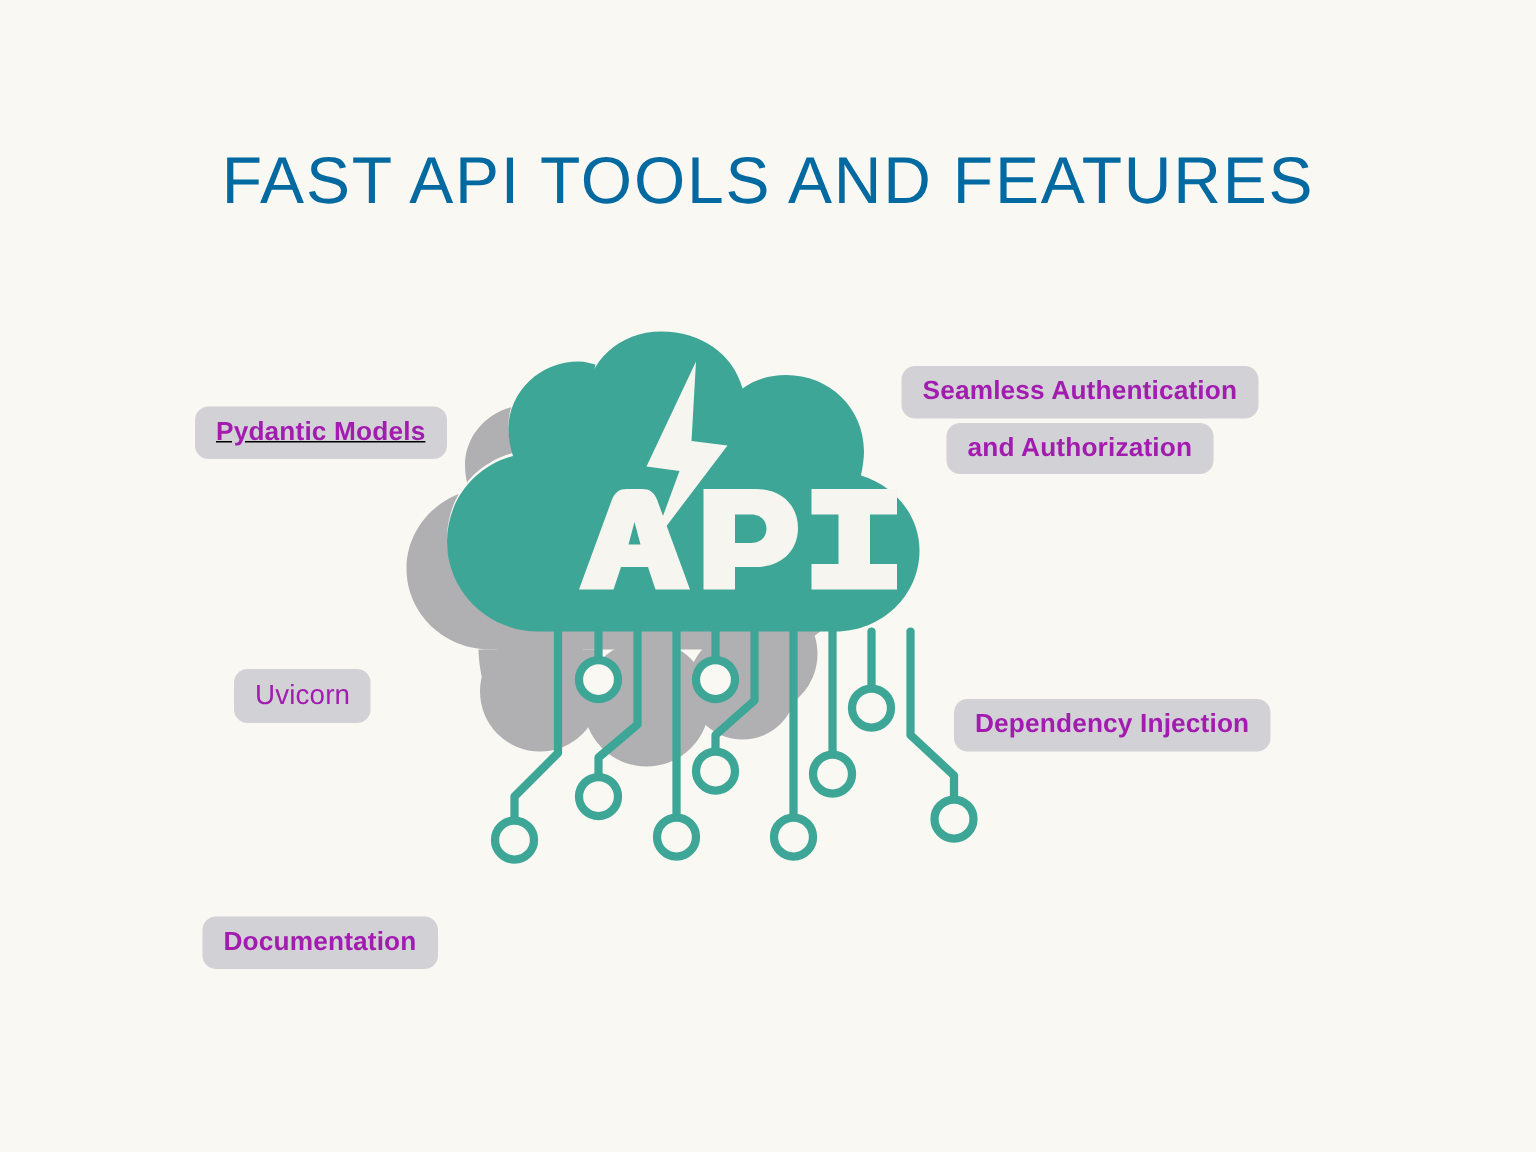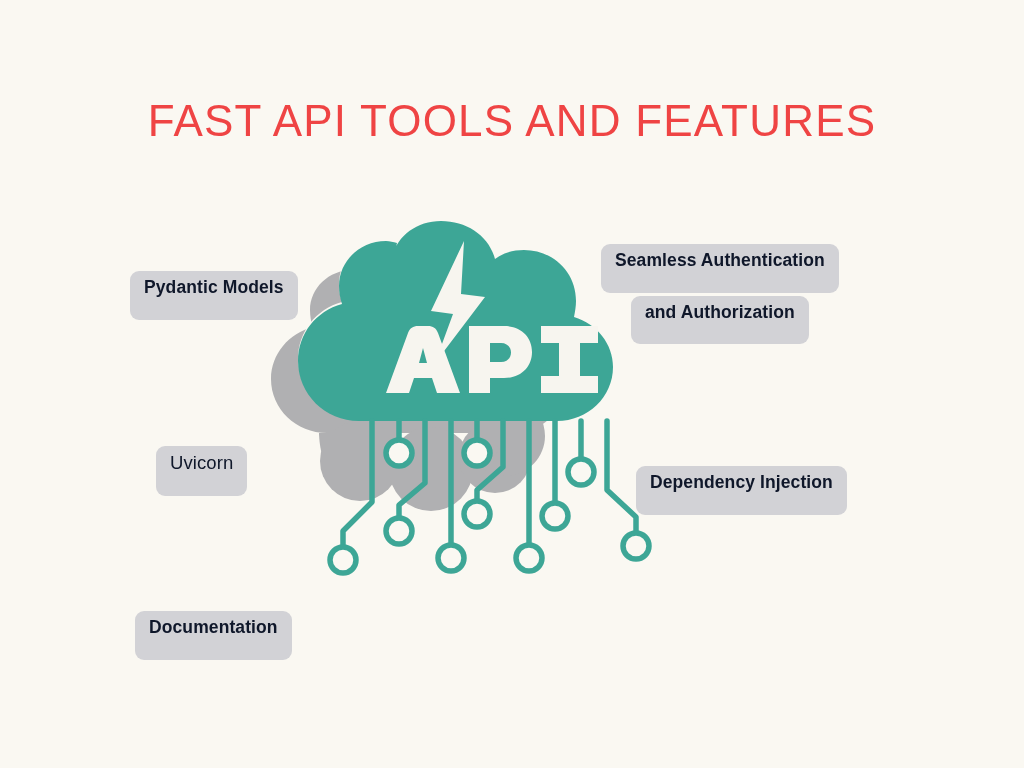--- a/index.html
+++ b/index.html
@@ -26,21 +26,21 @@
   #page-title {
     position: absolute;
     left: 0;
     top: 96px;
     width: 1024px;
     text-align: center;
     font-family: "Liberation Sans", sans-serif;
     font-size: 44px;
     font-weight: 400;
     letter-spacing: 1.2px;
-    color: #ef4444;
+    color: #0369a1;
     white-space: nowrap;
   }
 
   
   #cloud-graphic {
     position: absolute;
     left: 255px;
     top: 215px;
     width: 420px;
     height: 400px;
@@ -53,47 +53,47 @@
   }
 
   
   .label-group {
     position: absolute;
     display: flex;
     flex-direction: column;
   }
   .pill {
     background: #d2d2d6;
-    color: #0f172a;
+    color: #a21caf;
     font-family: "Liberation Sans", sans-serif;
     font-weight: bold;
     font-size: 17.5px;
     letter-spacing: 0.1px;
     line-height: 1;
-    padding: 8px 14px 23px 14px;
+    padding: 8px 14px 9px 14px;
     border-radius: 9px;
     white-space: nowrap;
     box-sizing: border-box;
   }
   .pill.regular { font-weight: normal; font-size: 18.5px; margin-top: 36px; }
 
   .group-left  { align-items: flex-start; }
   .group-center{ align-items: center; }
 
   
   .label-group.stacked .pill:first-child {
     border-bottom-left-radius: 9px;
     border-bottom-right-radius: 9px;
   }
   .label-group.stacked .pill + .pill {
     margin-top: 3px;
   }
 
   
-  #label-pydantic     { left: 130px; top: 271px; }
+  #label-pydantic     { left: 130px; top: 271px; text-decoration: underline; }
   #label-seamless     { left: 601px; top: 244px; }
   #label-uvicorn      { left: 156px; top: 410px; }
   #label-dependency   { left: 636px; top: 466px; text-align: right; }
   #label-swagger      { left: 135px; top: 611px; }
 </style>
 </head>
 <body>
 
 <div id="canvas">
 

